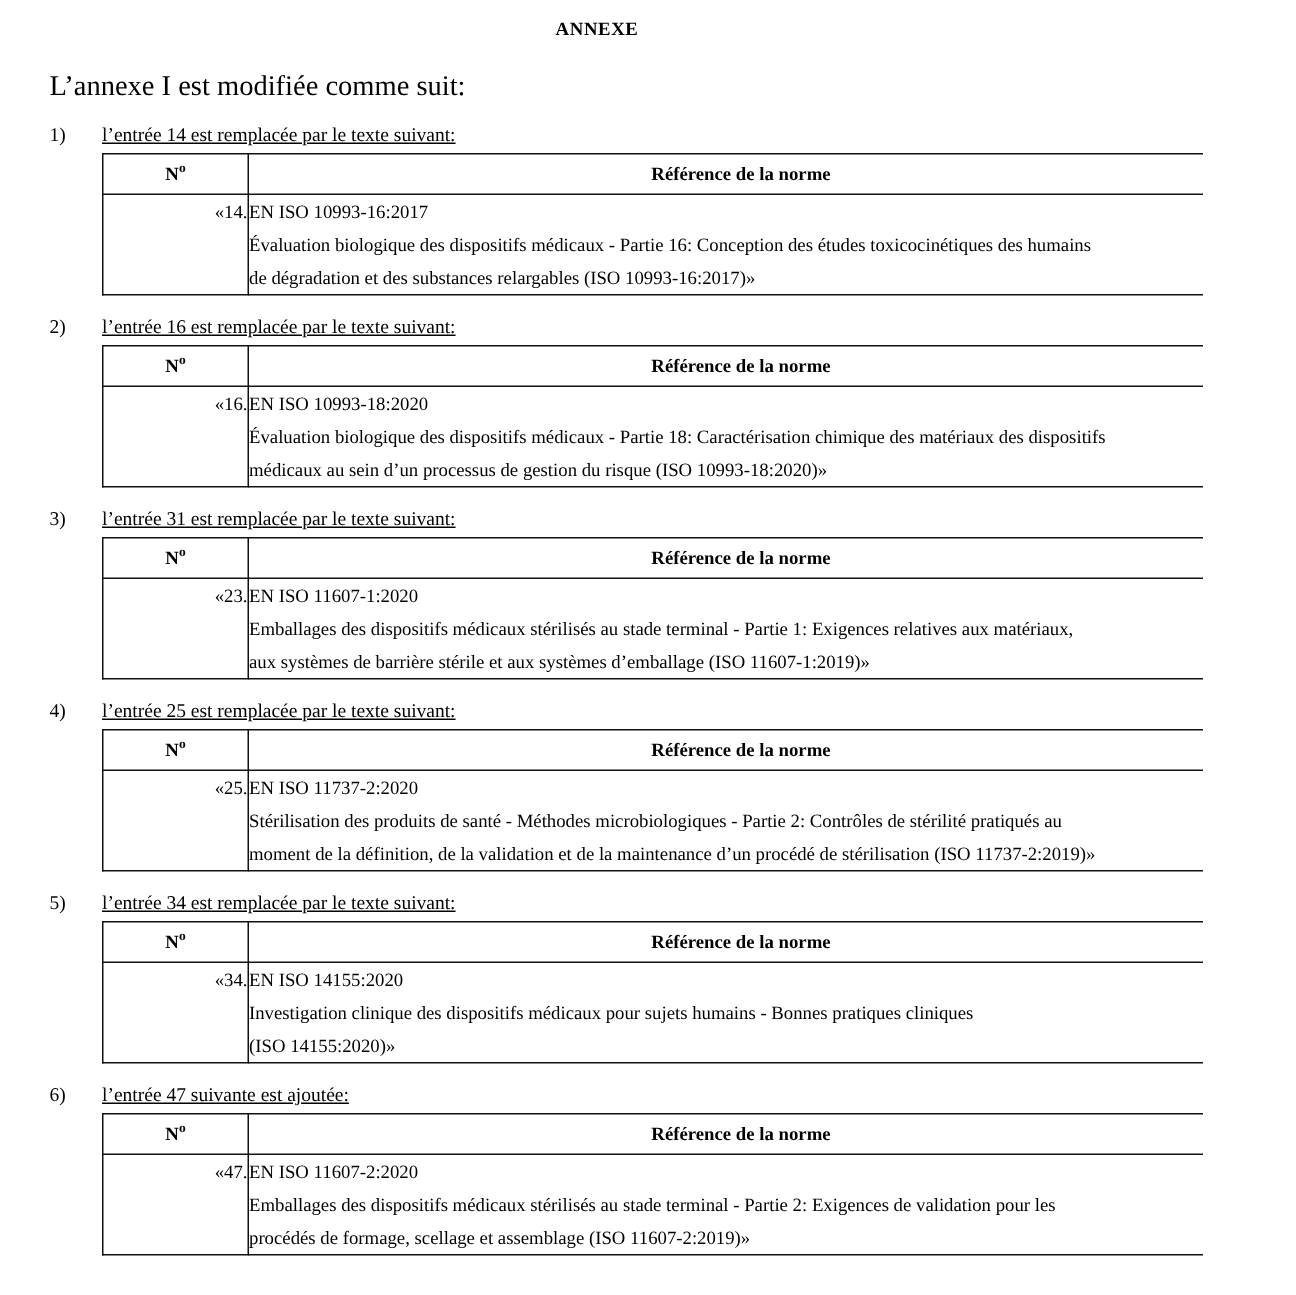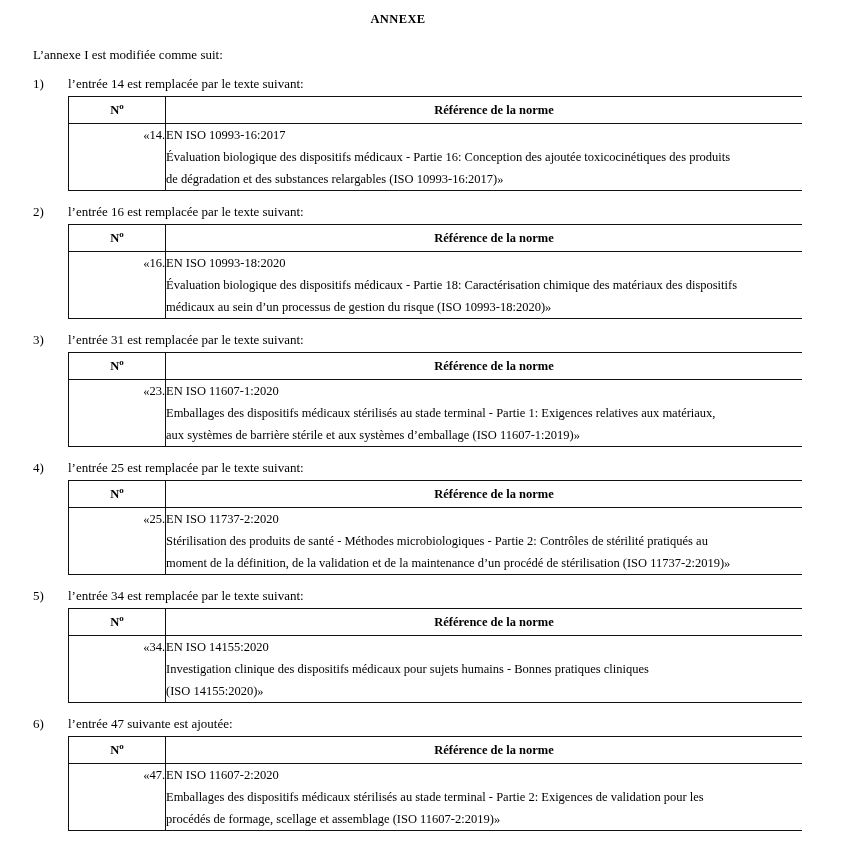--- a/index.html
+++ b/index.html
@@ -25,41 +25,42 @@
   }
   .doc-title {
     text-align: center;
     font-weight: bold;
     font-size: 12.5px;
     letter-spacing: 0.4px;
     margin: 12px 0 0 0;
     padding-right: 6px;
   }
   .intro {
-    font-size: 13px;
+    font-size: 19px;
     margin: 20px 0 0 33px;
   }
   .section {
     margin-top: 13px;
   }
   .item-line {
     display: flex;
     align-items: baseline;
     font-size: 13px;
     margin-left: 33px;
     margin-bottom: 4px;
   }
   .item-marker {
     width: 35px;
     flex: 0 0 35px;
     font-size: 13px;
   }
   .item-text {
     flex: 1 1 auto;
     font-size: 13px;
+    text-decoration: underline;
   }
   table.norm-table {
     border-collapse: collapse;
     table-layout: fixed;
     width: 754px;
     margin-left: 68px;
     border: 1px solid #111111;
   }
   table.norm-table col.col-num { width: 97px; }
   table.norm-table col.col-ref { width: 657px; }
@@ -126,21 +127,21 @@
             <tr>
               <th class="hdr"><span>N</span><sup>o</sup></th>
               <th class="hdr">Référence de la norme</th>
             </tr>
           </thead>
           <tbody>
             <tr>
               <td class="num-cell">«14.</td>
               <td class="ref-cell">
                 <span class="ref-line first">EN ISO 10993-16:2017</span>
-                <span class="ref-line">Évaluation biologique des dispositifs médicaux - Partie 16: Conception des ajoutée toxicocinétiques des produits</span>
+                <span class="ref-line">Évaluation biologique des dispositifs médicaux - Partie 16: Conception des études toxicocinétiques des humains</span>
                 <span class="ref-line">de dégradation et des substances relargables (ISO 10993-16:2017)»</span>
               </td>
             </tr>
           </tbody>
         </table>
       </div>
       <div class="section">
         <div class="item-line">
           <span class="item-marker">2)</span>
           <span class="item-text">l’entrée 16 est remplacée par le texte suivant:</span>

